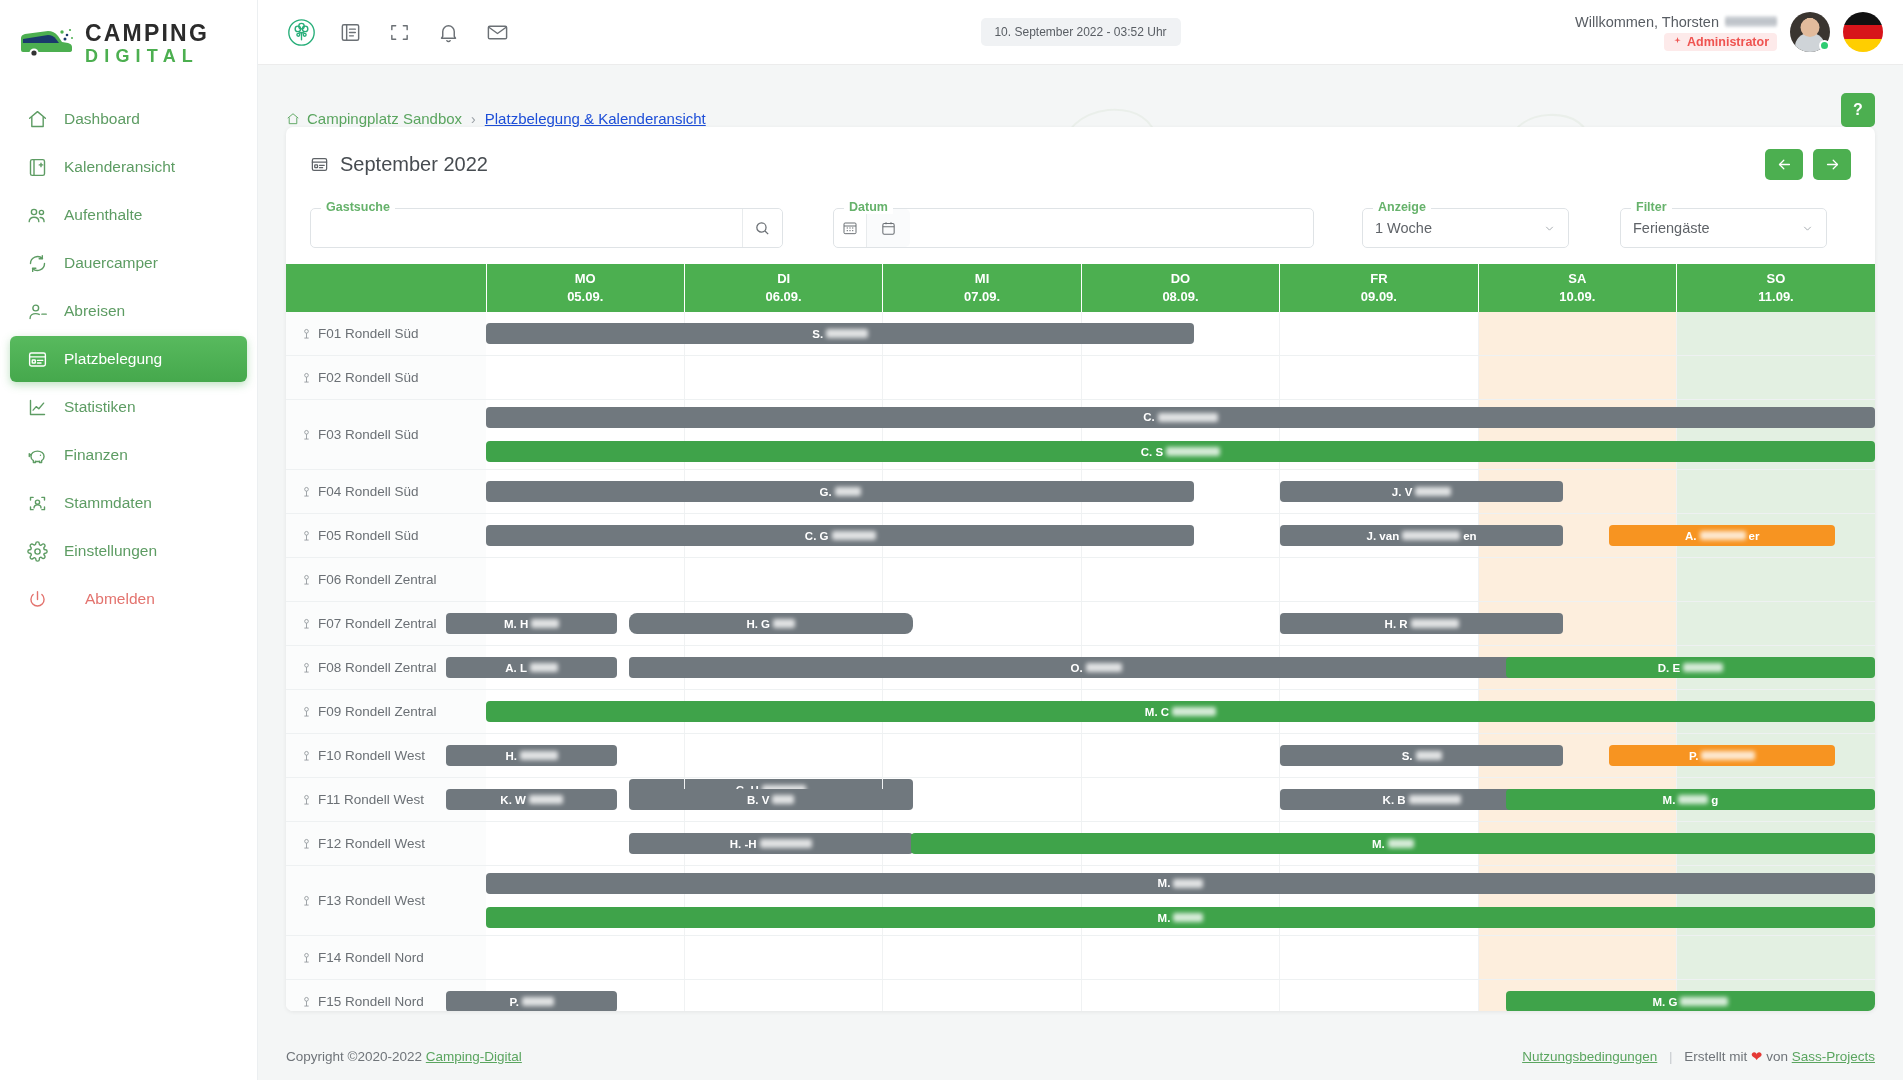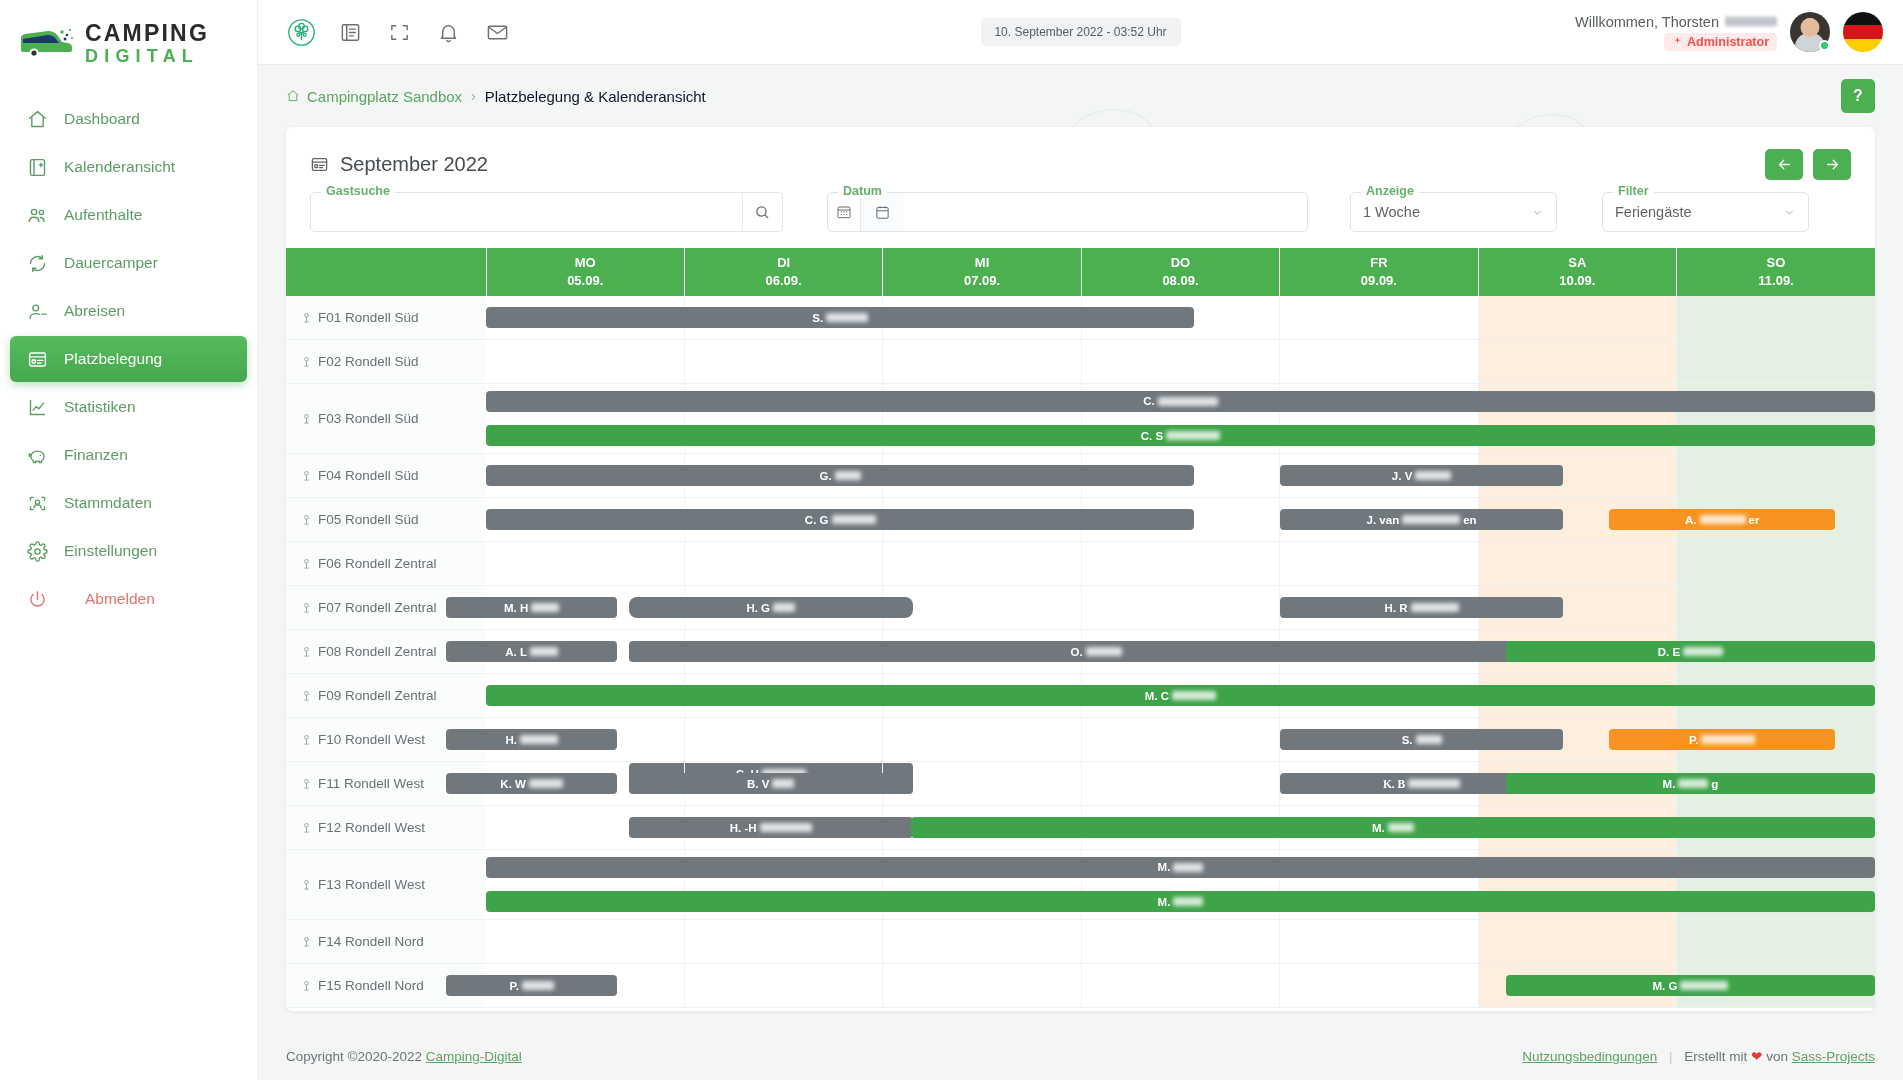--- a/index.html
+++ b/index.html
@@ -86,26 +86,26 @@
   .online-dot { position: absolute; right: 0; bottom: 1px; width: 11px; height: 11px; border-radius: 50%; background: #2ecc71; border: 2px solid #fff; }
   .flag { width: 40px; height: 40px; border-radius: 50%; overflow: hidden; display: flex; flex-direction: column; }
   .flag i { display: block; flex: 1; }
   .flag .b { background: #111; } .flag .r { background: #d7141a; } .flag .y { background: #ffce00; }
 
   
   .content { flex: 1; overflow: hidden; position: relative; padding: 0 28px; }
   .bg-deco { position: absolute; inset: 0; pointer-events: none; overflow: hidden; opacity: .55; }
   .bg-deco svg { position: absolute; stroke: #e3eae2; fill: none; stroke-width: 2; }
 
-  .breadcrumb-row { height: 62px; display: flex; align-items: center; justify-content: space-between; position: relative; z-index: 2; }
+  .breadcrumb-row { height: 62px; display: flex; align-items: flex-end; justify-content: space-between; position: relative; z-index: 2; }
   .breadcrumb { display: flex; align-items: center; gap: 9px; font-size: 15px; }
   .bc-home { display: flex; align-items: center; gap: 7px; color: #5aa55f; cursor: pointer; }
   .bc-home svg { width: 14px; height: 14px; stroke: #5aa55f; fill:none; stroke-width:1.6; }
   .bc-sep { color: #9aa0a6; font-size: 14px; }
-  .bc-current { color: #0f172a; }
+  .bc-current { color: #1d4ed8; text-decoration: underline; }
   .help-btn {
     width: 34px; height: 34px; border-radius: 5px; border: none;
     background: #4caf50; color: #fff; font-size: 16px; font-weight: 700; cursor: pointer;
     display: flex; align-items: center; justify-content: center;
   }
 
   .card {
     background: #fff; border-radius: 7px; box-shadow: 0 1px 4px rgba(0,0,0,.07);
     position: relative; z-index: 2; height: 884px; display: flex; flex-direction: column;
     overflow: hidden;
@@ -114,21 +114,21 @@
   .card-title { display: flex; align-items: center; gap: 11px; font-size: 20px; color: #474c51; }
   .card-title svg { width: 19px; height: 19px; stroke: #5f6368; fill:none; stroke-width:1.6; stroke-linecap:round; stroke-linejoin:round; }
   .nav-arrows { display: flex; gap: 10px; }
   .arrow-btn {
     width: 38px; height: 31px; border-radius: 5px; border: none; background: #4caf50;
     color: #fff; cursor: pointer; display: flex; align-items: center; justify-content: center;
   }
   .arrow-btn svg { width: 17px; height: 17px; stroke: #fff; fill:none; stroke-width:1.8; stroke-linecap:round; stroke-linejoin:round; }
 
   
-  .filters { display: flex; align-items: flex-start; gap: 6px; padding: 12px 24px 0 24px; }
+  .filters { display: flex; align-items: flex-start; gap: 12px; padding: 12px 24px 0 24px; margin-top: 16px; }
   .fld { position: relative; }
   .fld-label {
     position: absolute; top: -8px; left: 11px; background: #fff; padding: 0 5px;
     font-size: 12.5px; font-weight: 700; color: #66b26b; z-index: 3;
   }
   .fld-box {
     border: 1px solid #dfe3e6; border-radius: 5px; height: 40px; display: flex; align-items: center;
     background: #fff;
   }
   .fld-box input {
@@ -916,21 +916,21 @@
                             <span>K. W</span>
                             <span class="blur" style="width: 34px;"></span>
                           </span>
                         </div>
                         <div class="bar grey" style="left: 10.2857%; width: 20.4286%; top: 11px;">
                           <span class="nm">
                             <span>B. V</span>
                             <span class="blur" style="width: 22px;"></span>
                           </span>
                         </div>
-                        <div class="bar grey" style="left: 57.1429%; width: 20.4286%; top: 11px; font-family: Liberation Serif, serif;">
+                        <div class="bar grey" style="left: 57.1429%; width: 20.4286%; top: 11px;">
                           <span class="nm">
                             <span>K. B</span>
                             <span class="blur" style="width: 52px;"></span>
                           </span>
                         </div>
                         <div class="bar green" style="left: 73.4286%; width: 26.5714%; top: 11px;">
                           <span class="nm">
                             <span>M.</span>
                             <span class="blur" style="width: 30px;"></span>
                             <span>g</span>

